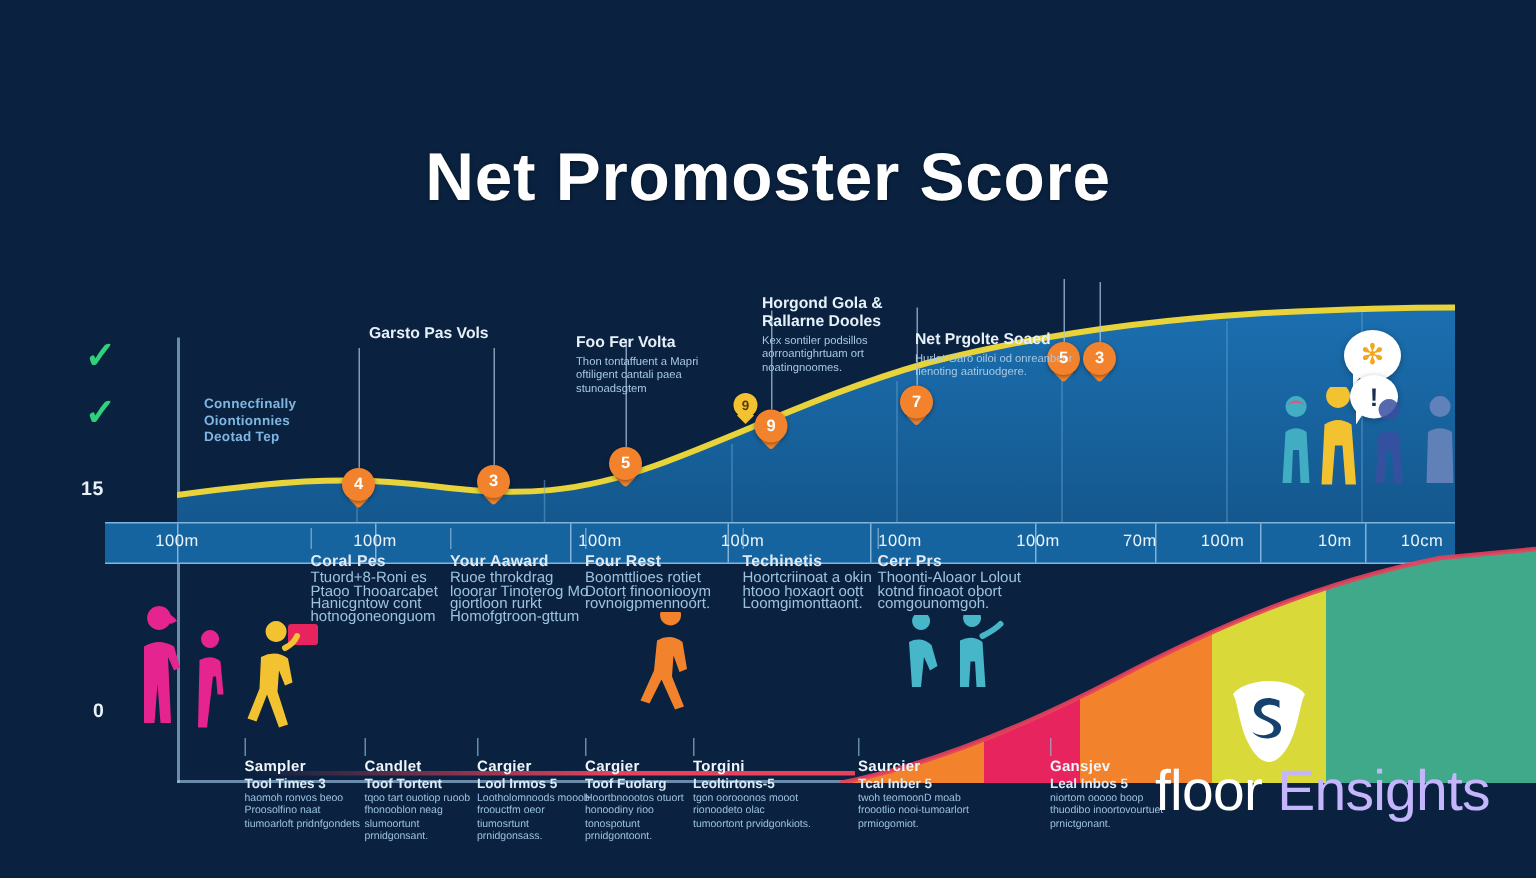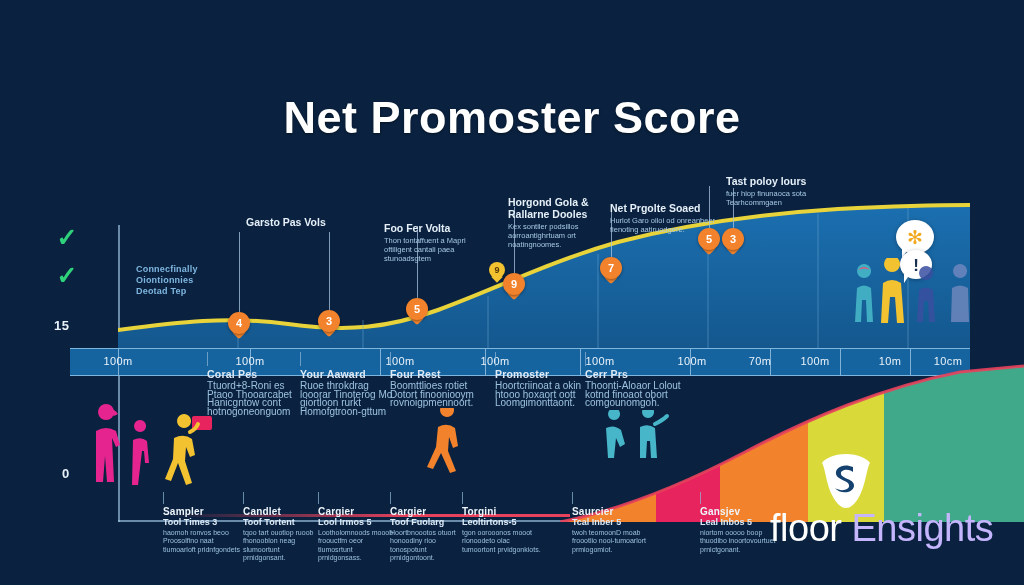--- a/index.html
+++ b/index.html
@@ -302,27 +302,23 @@
     <div class="ch">Garsto Pas Vols</div>
   </div>
   <div class="callout" style="left:508px;top:196px">
     <div class="ch">Horgond Gola &amp; Rallarne Dooles</div>
     <div class="cb">Kex sontiler podsillos aorroantighrtuam ort noatingnoomes.</div>
   </div>
   <div class="callout" style="left:384px;top:222px">
     <div class="ch">Foo Fer Volta</div>
     <div class="cb">Thon tontaffuent a Mapri oftiligent cantali paea stunoadsgtem</div>
   </div>
-  <div class="callout" style="left:610px;top:202px">
+  <div class="callout" style="left:610px;top:220px">
     <div class="ch">Net Prgolte Soaed</div>
     <div class="cb">Hurlot Garo oiloi od onreanbeer fienoting aatiruodgere.</div>
-  </div>
-  <div class="callout" style="left:726px;top:175px">
-    <div class="ch">Tast poloy lours</div>
-    <div class="cb">fuer hiop finunaoca sota Tearhcommgaen</div>
   </div>
 
   <div class="speech" style="left:896px;top:220px;width:38px;height:34px">
     <div class="gearglyph">✻</div>
     <div class="stail" style="left:6px;top:28px;border-width:10px 7px 0 0;border-color:#fff transparent transparent transparent"></div>
   </div>
   <div class="speech" style="left:900px;top:250px;width:32px;height:29px">
     <div class="bangglyph">!</div>
     <div class="stail" style="left:4px;top:24px;border-width:9px 6px 0 0;border-color:#fff transparent transparent transparent"></div>
   </div>
@@ -386,21 +382,21 @@
       <div class="mh">Your Aaward</div>
       <div class="mb">Ruoe throkdrag looorar Tinoterog Mo giortloon rurkt Homofgtroon-gttum</div>
     </div>
     <div class="midcell" style="left:390px">
       <div class="tick"></div>
       <div class="mh">Four Rest</div>
       <div class="mb">Boomttlioes rotiet Dotort finooniooym rovnoigpmennoort.</div>
     </div>
     <div class="midcell" style="left:495px">
       <div class="tick"></div>
-      <div class="mh">Promoster</div>
+      <div class="mh">Techinetis</div>
       <div class="mb">Hoortcriinoat a okin htooo hoxaort oott Loomgimonttaont.</div>
     </div>
     <div class="midcell" style="left:585px">
       <div class="tick"></div>
       <div class="mh">Cerr Prs</div>
       <div class="mb">Thoonti-Aloaor Lolout kotnd finoaot obort comgounomgoh.</div>
     </div>
   </div>
 
   <div class="botrow">

